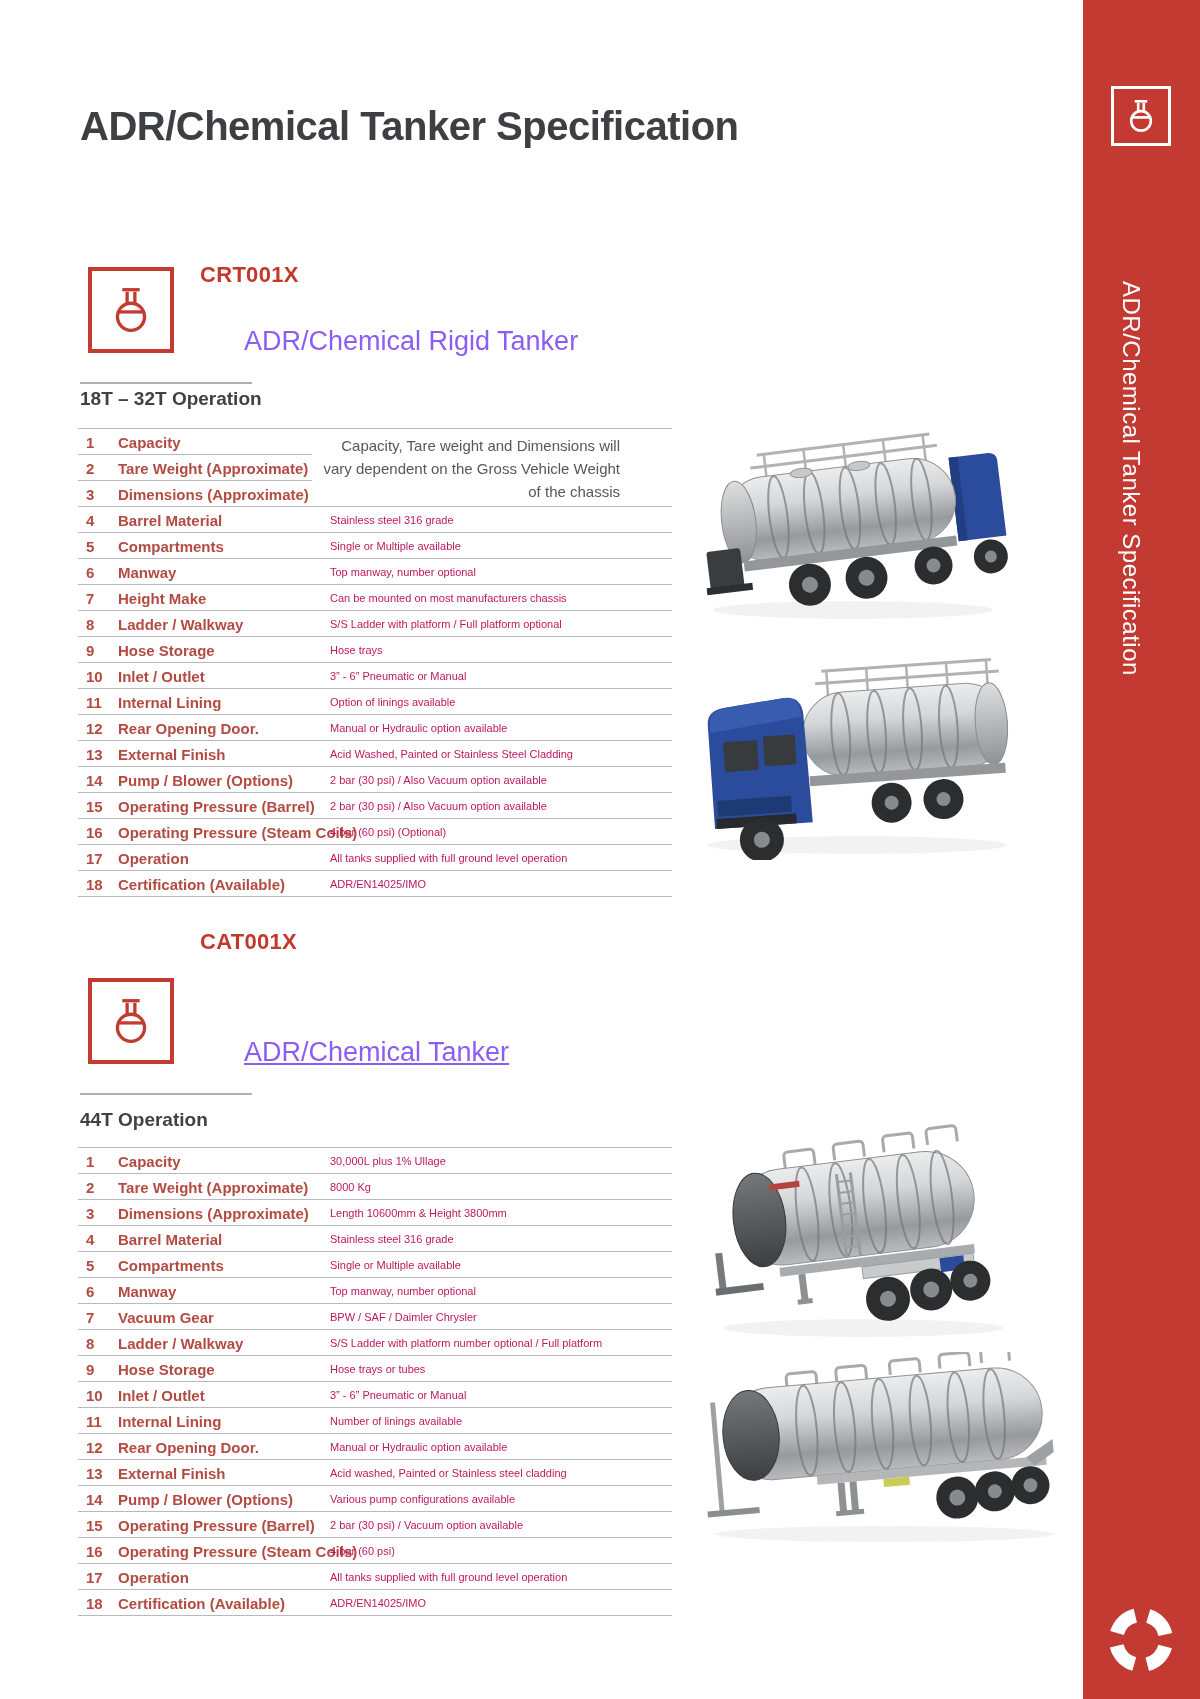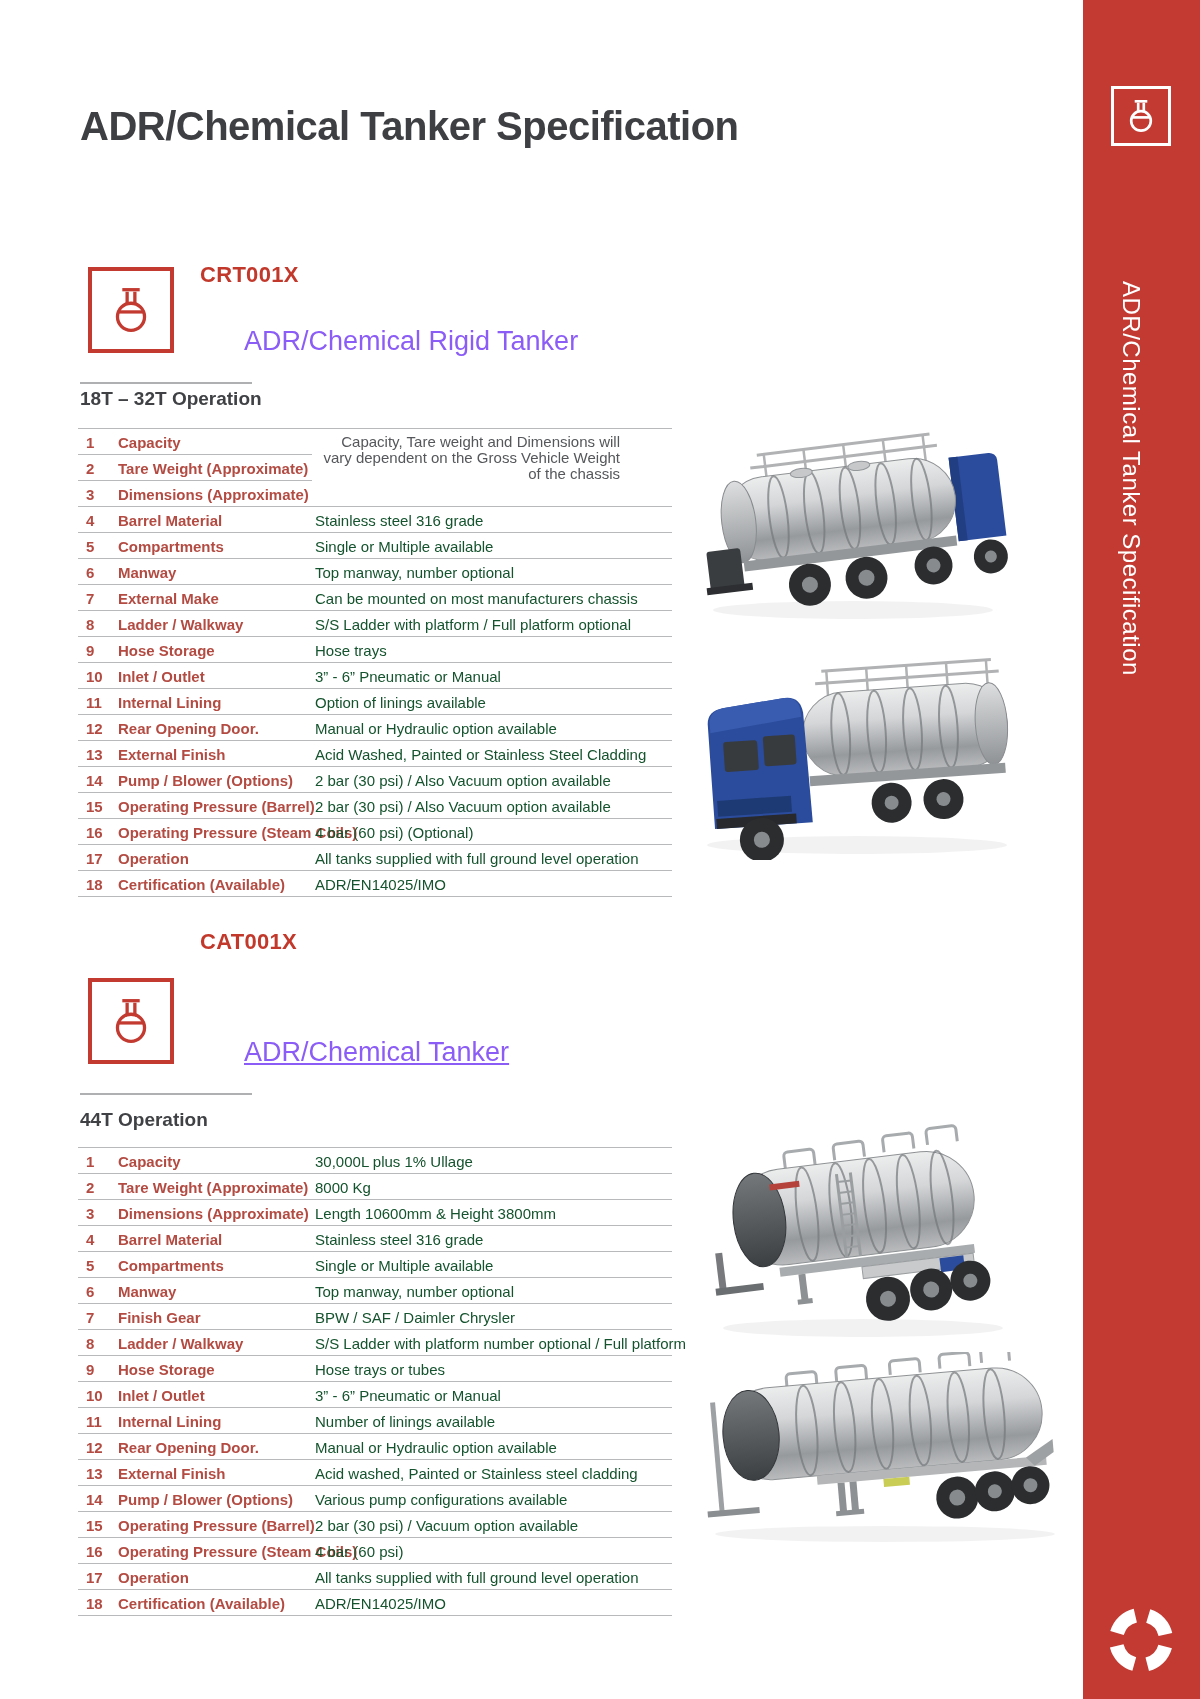--- a/index.html
+++ b/index.html
@@ -15,22 +15,22 @@
   .sec-div  { position:absolute; width:172px; height:2px; background:#aeb0b2; }
   .sec-op   { position:absolute; font-size:19px; font-weight:700; color:#3f4144; }
 
   
   .spec-table { position:absolute; width:594px; border-top:1px solid #b7b9bb; z-index:2; }
   .row { position:relative; height:26px; }
   .row::after { content:""; position:absolute; left:0; bottom:0; height:1px; width:100%; background:#b7b9bb; }
   .row.short::after { width:234px; }
   .row .num { position:absolute; left:8px;  top:50%; transform:translateY(-50%); font-size:15px; font-weight:700; color:#b34b42; }
   .row .lbl { position:absolute; left:40px; top:50%; transform:translateY(-50%); font-size:15px; font-weight:700; color:#b34b42; white-space:nowrap; }
-  .row .val { position:absolute; left:237px; top:50%; transform:translateY(-50%); font-size:15px; color:#14532d; white-space:nowrap; }
-  .merged-note { position:absolute; left:237px; top:5px; width:305px; font-size:15px; line-height:16px; color:#55575a; z-index:3; }
+  .row .val { position:absolute; left:252px; top:50%; transform:translateY(-50%); font-size:11px; color:#be185d; white-space:nowrap; }
+  .merged-note { position:absolute; left:237px; top:5px; width:305px; font-size:15px; line-height:23px; color:#55575a; z-index:3; }
 
   
   .sidebar { position:absolute; right:0; top:0; width:117px; height:1699px; background:#c23a32; z-index:5; }
   .sb-flask { position:absolute; left:1111px; top:86px; width:60px; height:60px; border:3px solid #ffffff; display:flex; align-items:center; justify-content:center; color:#ffffff; z-index:6; }
   .sb-text { position:absolute; left:1117px; top:196px; height:480px; writing-mode:vertical-rl; font-size:24px; font-weight:500; color:#ffffff; letter-spacing:0.5px; z-index:6; white-space:nowrap; }
   .sb-ring { position:absolute; left:1105px; top:1604px; z-index:6; }
 
   .truck { position:absolute; z-index:1; pointer-events:none; }
 </style>
 </head>
@@ -80,21 +80,21 @@
       <span class="lbl">Compartments</span>
       <span class="val">Single or Multiple available</span>
     </div>
       <div class="row">
       <span class="num">6</span>
       <span class="lbl">Manway</span>
       <span class="val">Top manway, number optional</span>
     </div>
       <div class="row">
       <span class="num">7</span>
-      <span class="lbl">External Make</span>
+      <span class="lbl">Height Make</span>
       <span class="val">Can be mounted on most manufacturers chassis</span>
     </div>
       <div class="row">
       <span class="num">8</span>
       <span class="lbl">Ladder / Walkway</span>
       <span class="val">S/S Ladder with platform / Full platform optional</span>
     </div>
       <div class="row">
       <span class="num">9</span>
       <span class="lbl">Hose Storage</span>
@@ -186,21 +186,21 @@
       <span class="lbl">Compartments</span>
       <span class="val">Single or Multiple available</span>
     </div>
       <div class="row">
       <span class="num">6</span>
       <span class="lbl">Manway</span>
       <span class="val">Top manway, number optional</span>
     </div>
       <div class="row">
       <span class="num">7</span>
-      <span class="lbl">Finish Gear</span>
+      <span class="lbl">Vacuum Gear</span>
       <span class="val">BPW / SAF / Daimler Chrysler</span>
     </div>
       <div class="row">
       <span class="num">8</span>
       <span class="lbl">Ladder / Walkway</span>
       <span class="val">S/S Ladder with platform number optional / Full platform</span>
     </div>
       <div class="row">
       <span class="num">9</span>
       <span class="lbl">Hose Storage</span>

